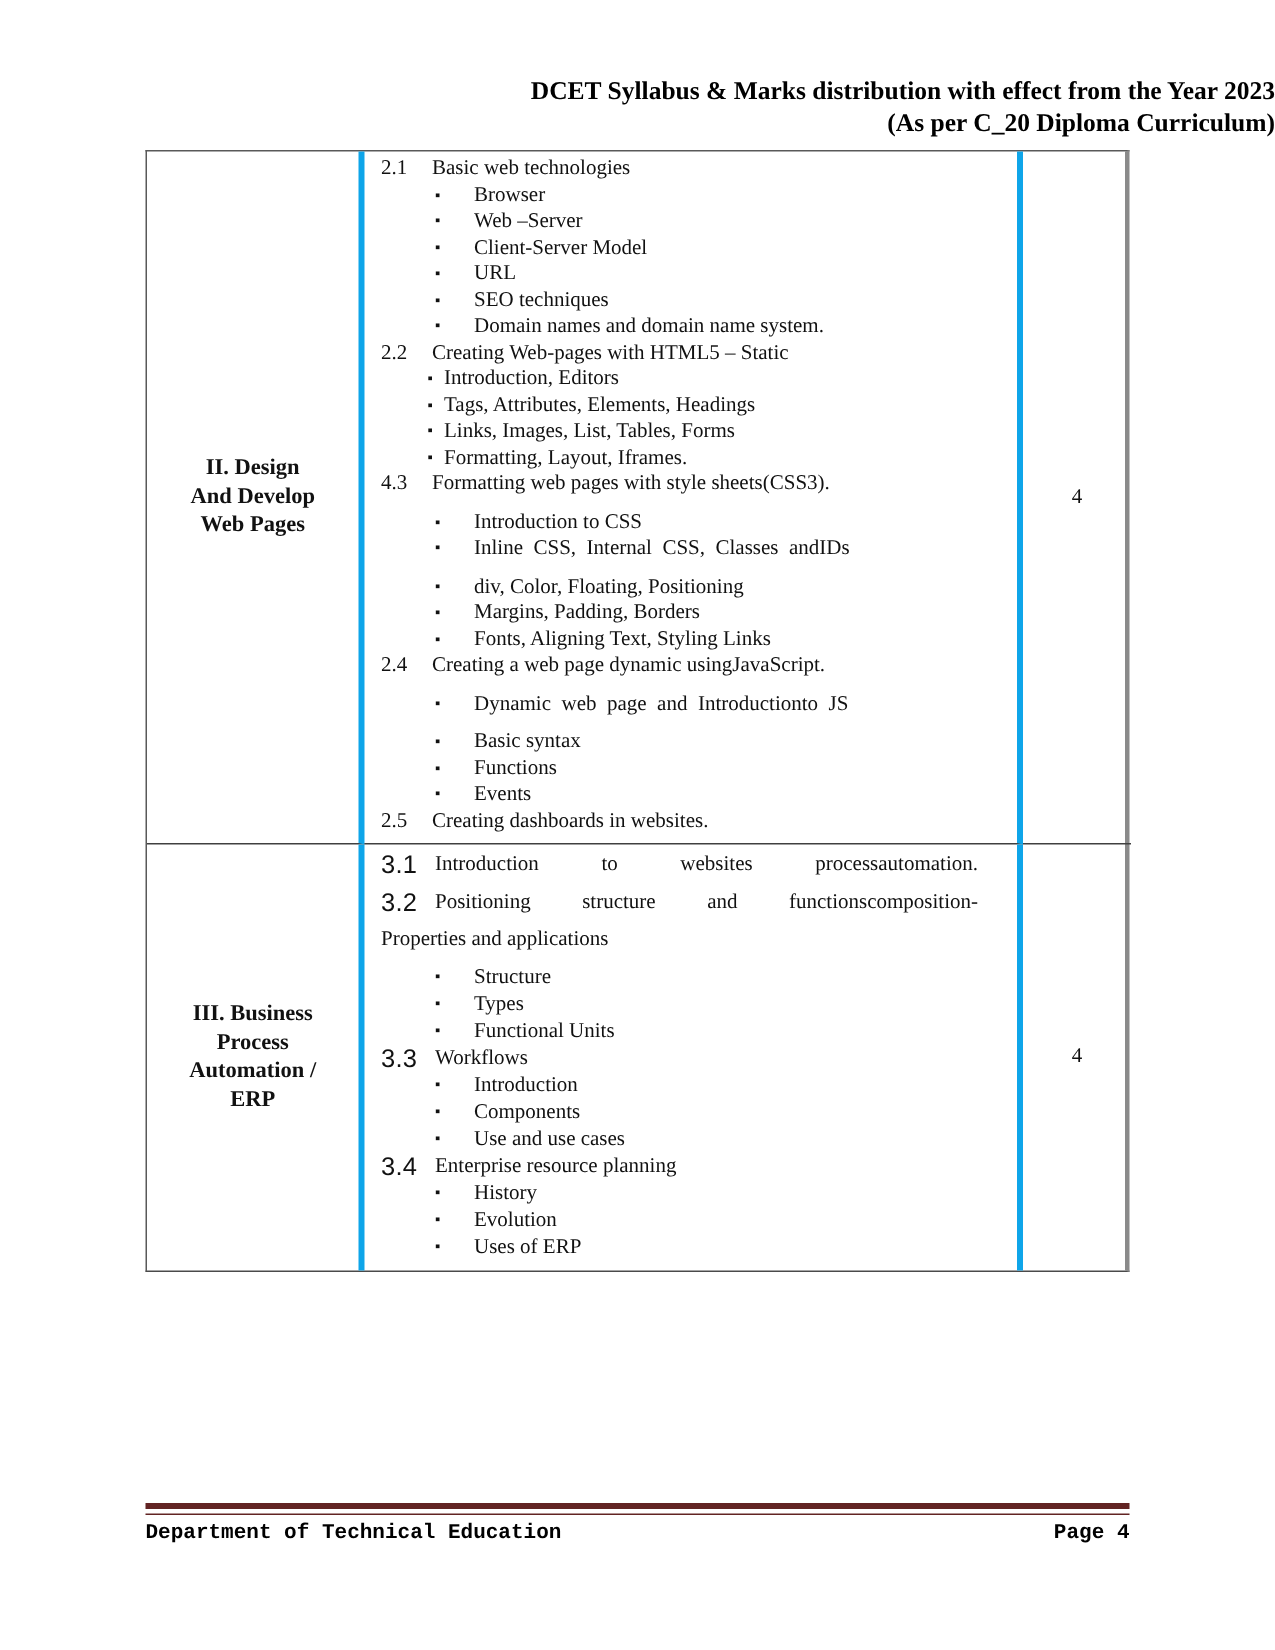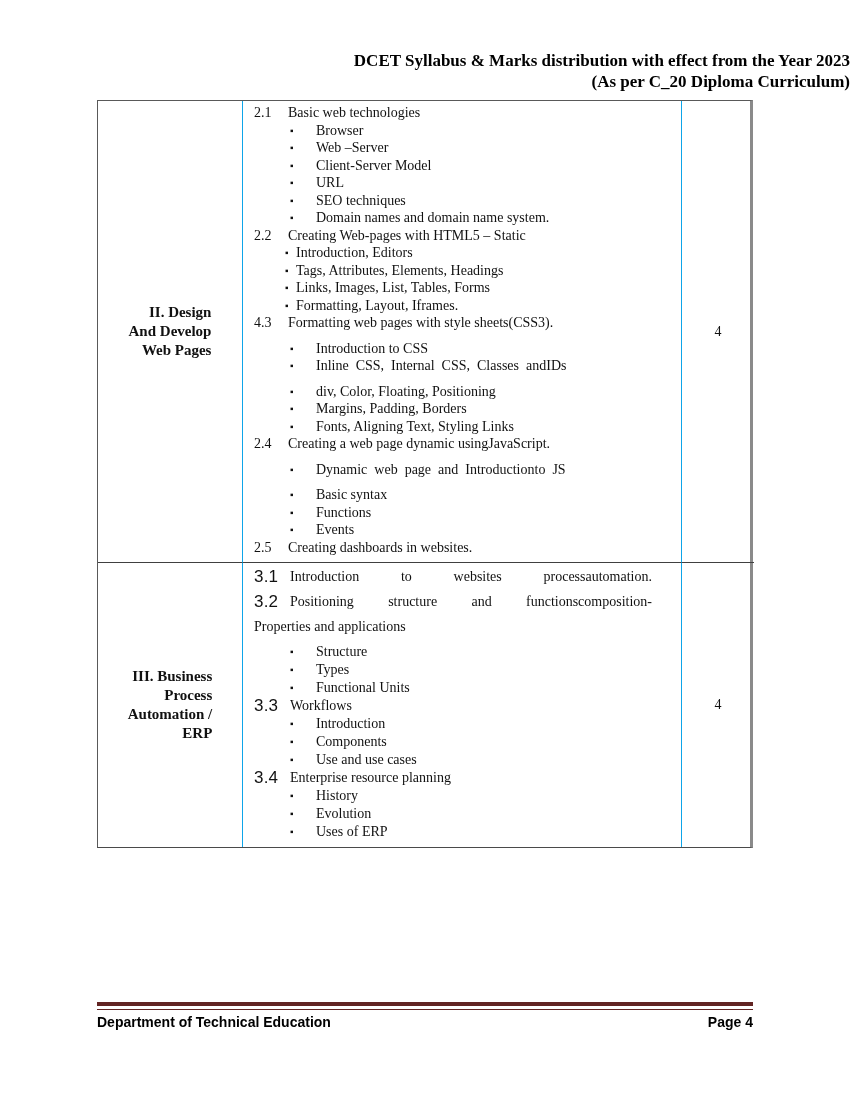--- a/index.html
+++ b/index.html
@@ -15,24 +15,24 @@
     font-family:"Liberation Serif", serif;
   }
   
   .syllabus-table {
     position:absolute; left:97px; top:100px; width:656px;
     display:grid; grid-template-columns:145px 439px 72px;
     border-top:1px solid #595959; border-left:1px solid #595959;
     border-bottom:1px solid #4a4a4a; border-right:3px solid #8a8a8a;
     font-size:14px;
   }
-  .cell { border-right:1px solid #0ea5e9; border-bottom:1px solid #404040; }
+  .cell { border-right:4px solid #0ea5e9; border-bottom:1px solid #404040; }
   .cell:nth-child(3n) { border-right:none; }
   .unit-cell {
-    display:flex; align-items:center; justify-content:center; text-align:right;
+    display:flex; align-items:center; justify-content:center; text-align:center;
     font-weight:bold; font-size:15px; line-height:19px; padding:4px;
   }
   .marks-cell {
     display:flex; align-items:center; justify-content:center;
     font-size:14px;
   }
   .content-cell { padding:3px 10px 6px 11px; }
   .content-cell.r2 { padding-top:5px; }
 
   
@@ -57,21 +57,21 @@
 
   
   .footer-rule {
     position:absolute; left:97px; top:1002px; width:656px; height:8px;
     border-top:4.5px solid #622423; border-bottom:1.5px solid #622423;
   }
   .footer-text {
     position:absolute; left:97px; top:1014px; width:656px;
     display:flex; justify-content:space-between;
     font-weight:bold; font-size:14px; color:#000000;
-    font-family:Liberation Sans, sans-serif;
+    font-family:Liberation Mono, monospace;
   }
 </style>
 </head>
 <body>
 
 <div class="page">
 
   <div class="title">
     <div>DCET Syllabus &amp; Marks distribution with effect from the Year 2023</div>
     <div>(As per C_20 Diploma Curriculum)</div>

